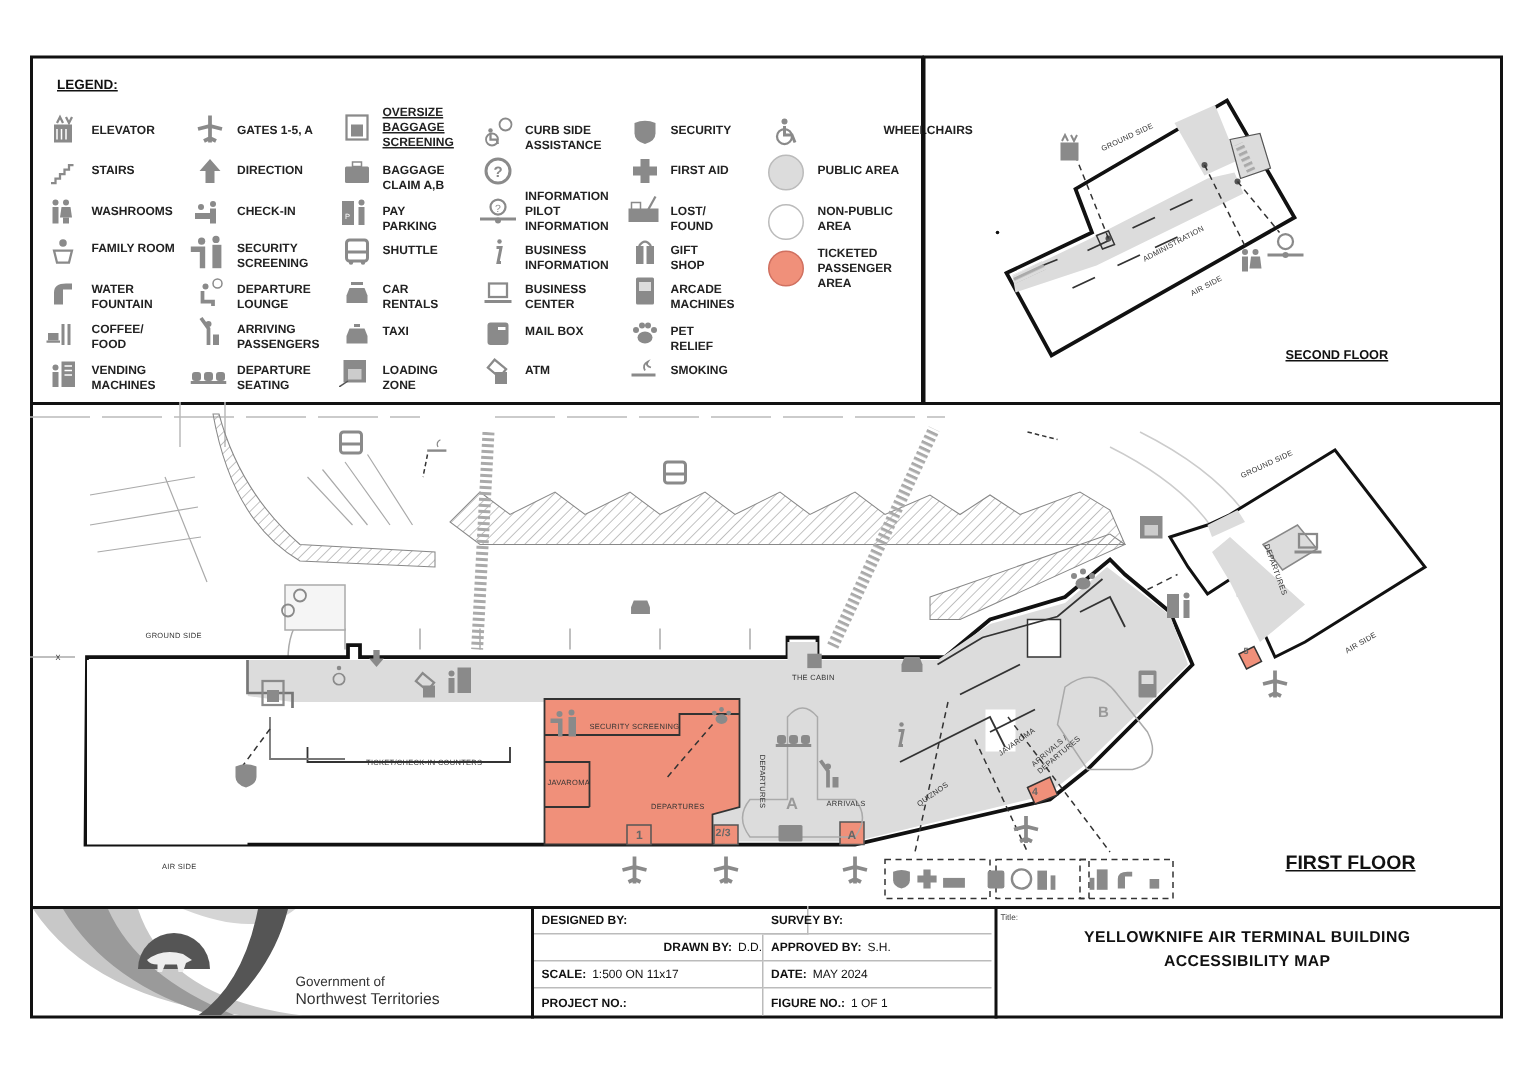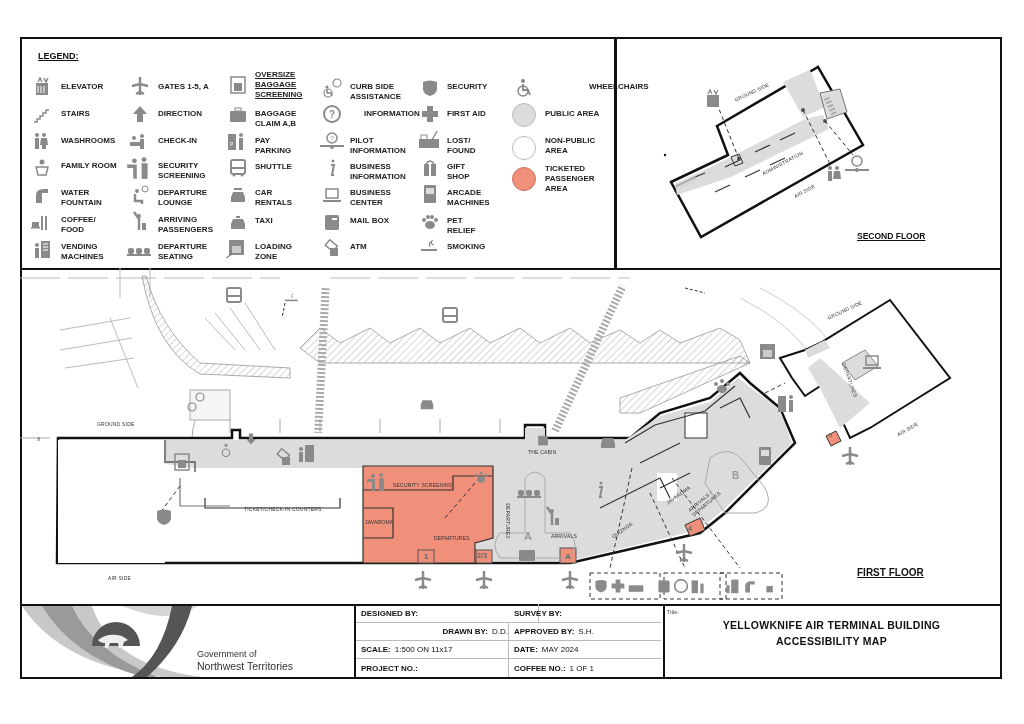--- a/index.html
+++ b/index.html
@@ -186,21 +186,21 @@
         <path d="M5 11 v4 h4 l1 3" stroke="#8a8a8a" stroke-width="1.5" fill="none"></path>
         <circle cx="6" cy="15" r="4" fill="none" stroke="#8a8a8a" stroke-width="1.2"></circle>
         <circle cx="15" cy="5" r="4" fill="none" stroke="#8a8a8a" stroke-width="1.2"></circle>
       </svg></div>
   <div class="lbl" style="left:350px;top:82px;width:65px;">CURB SIDE ASSISTANCE</div>
 
   <div class="ico" style="left:322px;top:104px;"><svg viewBox="0 0 20 20">
         <circle cx="10" cy="10" r="8" fill="none" stroke="#8a8a8a" stroke-width="2"></circle>
         <text x="7" y="14" font-size="10" fill="#8a8a8a" font-weight="bold" font-family="Liberation Sans, sans-serif">?</text>
       </svg></div>
-  <div class="lbl" style="left:350px;top:109px;margin-left:14px;">INFORMATION</div>
+  <div class="lbl" style="left:350px;top:126px;">INFORMATION</div>
 
   <div class="ico" style="left:320px;top:131px;width:24px;"><svg viewBox="0 0 24 20">
         <circle cx="12" cy="7" r="5" fill="none" stroke="#8a8a8a" stroke-width="1.5"></circle>
         <text x="10" y="10" font-size="7" fill="#8a8a8a" font-family="Liberation Sans, sans-serif">?</text>
         <path d="M0 15 h24" stroke="#8a8a8a" stroke-width="2"></path>
         <circle cx="12" cy="16" r="2" fill="#8a8a8a"></circle>
       </svg></div>
   <div class="lbl" style="left:350px;top:136px;width:65px;">PILOT INFORMATION</div>
 
   <div class="ico" style="left:322px;top:158px;"><svg viewBox="0 0 20 20">
@@ -580,21 +580,21 @@
 <div class="small" style="left:832px;top:377px;transform:rotate(70deg);">DEPARTURES</div>
 <div class="small" style="left:826px;top:307px;transform:rotate(-25deg);">GROUND SIDE</div>
 <div class="small" style="left:896px;top:426px;transform:rotate(-30deg);">AIR SIDE</div>
 <div class="small" style="left:424px;top:552px;font-size:8px;font-weight:bold;color:#666;">1</div>
 <div class="small" style="left:477px;top:552px;font-size:7px;font-weight:bold;color:#666;">2/3</div>
 <div class="small" style="left:565px;top:552px;font-size:8px;font-weight:bold;color:#666;">A</div>
 <div class="small" style="left:688px;top:525px;font-size:7px;font-weight:bold;color:#666;">4</div>
 <div class="small" style="left:829px;top:432px;font-size:6px;font-weight:bold;color:#666;">5</div>
 <div class="small" style="left:524px;top:530px;font-size:11px;font-weight:bold;color:#999;">A</div>
 <div class="small" style="left:732px;top:470px;font-size:10px;font-weight:bold;color:#999;">B</div>
-<div style="position:absolute;left:857px;top:567px;font-size:10px;font-weight:bold;text-decoration:underline;">FIRST FLOOR</div>
+<div style="position:absolute;left:857px;top:567px;font-size:13px;font-weight:bold;text-decoration:underline;">FIRST FLOOR</div>
 
 <div class="frame" style="left:20px;top:604px;width:982px;height:75px;"></div>
 
 <div style="position:absolute;left:22px;top:606px;width:180px;height:71px;overflow:hidden;">
   <svg width="180" height="71" viewBox="0 0 180 71">
     <path d="M0 0 Q40 60 140 71 L180 71 Q90 60 70 0z" fill="#c8c8c8"></path>
     <path d="M20 0 Q50 50 120 71 L135 71 Q70 45 50 0z" fill="#9a9a9a"></path>
     <path d="M100 0 Q150 20 175 0z" fill="#d5d5d5"></path>
     <path d="M150 0 Q140 50 110 71 L125 71 Q160 40 170 0z" fill="#555"></path>
     <path d="M70 40 a24 24 0 1 1 48 0z" fill="#555"></path>
@@ -627,21 +627,21 @@
   </div>
   <div class="tb-cell" style="left:153px;top:37px;width:152px;height:18px;">
     <b>DATE:</b>
       <span>MAY 2024</span>
   </div>
   <div class="tb-cell" style="left:0;top:55px;width:153px;height:18px;border-right:1px solid #bbb;border-bottom:none;">
     <b>PROJECT NO.:</b>
       <span></span>
   </div>
   <div class="tb-cell" style="left:153px;top:55px;width:152px;height:18px;border-bottom:none;">
-    <b>COFFEE NO.:</b>
+    <b>FIGURE NO.:</b>
       <span>1 OF 1</span>
   </div>
 </div>
 
 <div style="position:absolute;left:661px;top:604px;width:341px;height:75px;">
   <div style="position:absolute;left:6px;top:5px;font-size:5.5px;color:#444;">Title:</div>
   <div style="position:absolute;left:0;top:31px;width:341px;text-align:center;font-size:10.5px;font-weight:bold;letter-spacing:0.3px;">ACCESSIBILITY MAP</div>
   <div style="position:absolute;left:0;top:15px;width:341px;text-align:center;font-size:10.5px;font-weight:bold;letter-spacing:0.3px;">YELLOWKNIFE AIR TERMINAL BUILDING</div>
 </div>
 

